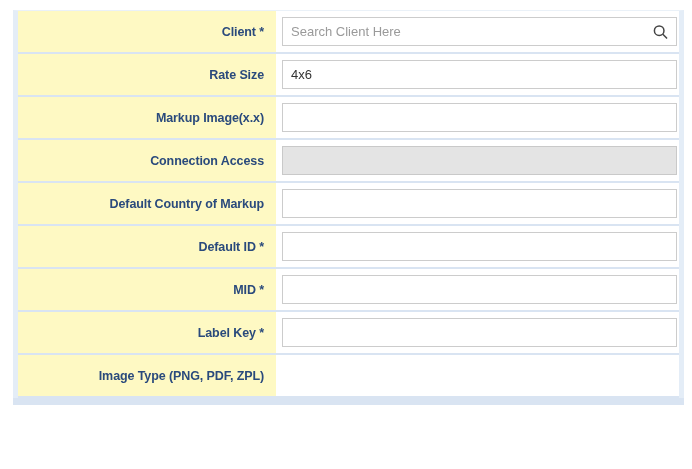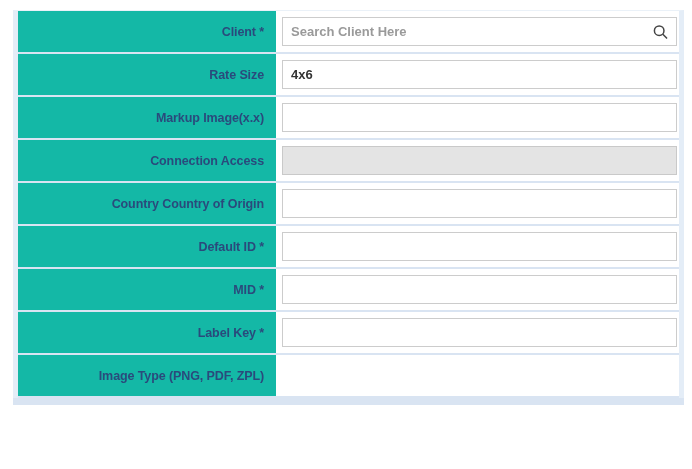--- a/index.html
+++ b/index.html
@@ -20,21 +20,21 @@
     border-top: 1px solid #eaf1f8;
   }
   .row {
     display: flex;
     height: 43px;
     border-bottom: 2px solid #d9e4f2;
   }
   .label-cell {
     width: 258px;
     flex: 0 0 258px;
-    background: #14b8a6;
+    background: #fef9c3;
     display: flex;
     align-items: center;
     justify-content: flex-end;
     padding-right: 12px;
   }
   .label-cell span {
     color: #2a4a7c;
     font-size: 12.5px;
     font-weight: bold;
     letter-spacing: -0.1px;
@@ -52,21 +52,20 @@
   .input-cell input {
     width: 100%;
     height: 29px;
     border: 1px solid #cccccc;
     background: #ffffff;
     font-family: "Liberation Sans", sans-serif;
     font-size: 13px;
     color: #333333;
     padding: 0 26px 0 8px;
     outline: none;
-    font-weight: bold;
   }
   .input-cell input::placeholder {
     color: #9a9a9a;
     opacity: 1;
   }
   .input-cell input:disabled {
     background: #e4e4e4;
     border-color: #c9c9c9;
   }
   .search-icon {
@@ -126,21 +125,21 @@
       <span>Connection Access</span>
     </div>
     <div class="input-cell">
       <input type="text" disabled="" style="padding-right: 8px;">
 
     </div>
   </div>
 
   <div class="row">
     <div class="label-cell">
-      <span>Country Country of Origin</span>
+      <span>Default Country of Markup</span>
     </div>
     <div class="input-cell">
       <input type="text" style="padding-right: 8px;">
 
     </div>
   </div>
 
   <div class="row">
     <div class="label-cell">
       <span>Default ID *</span>

